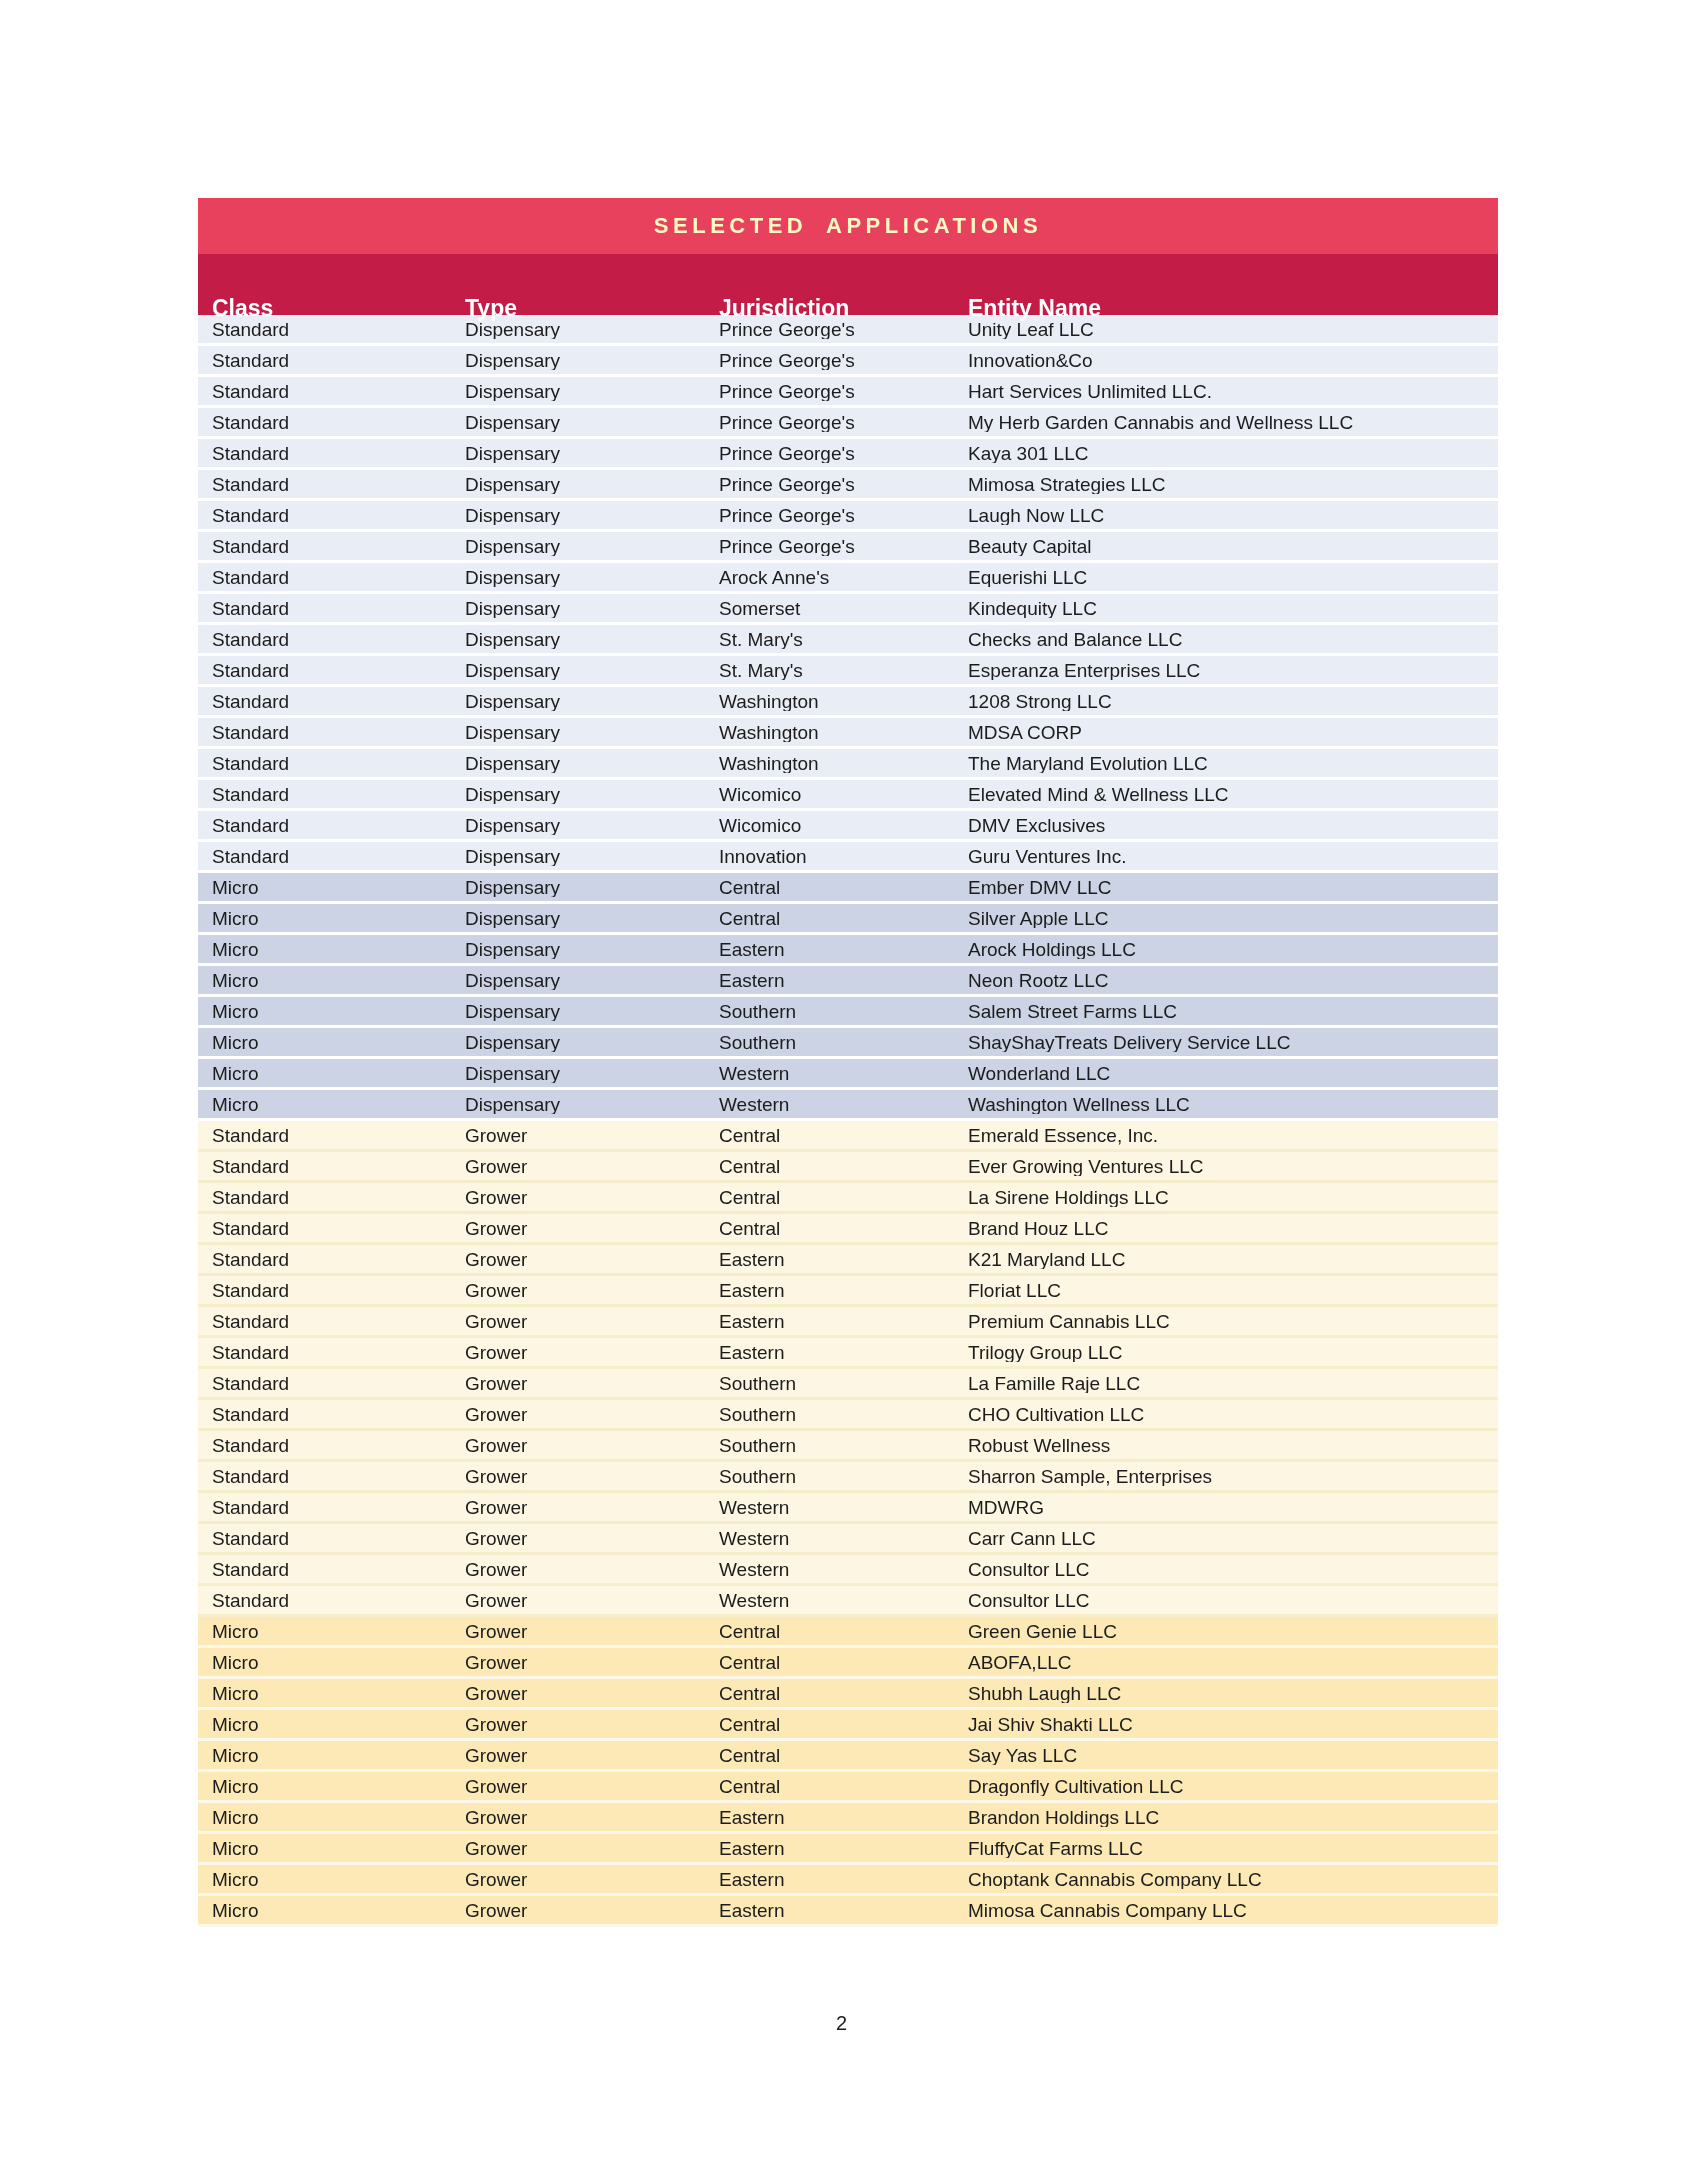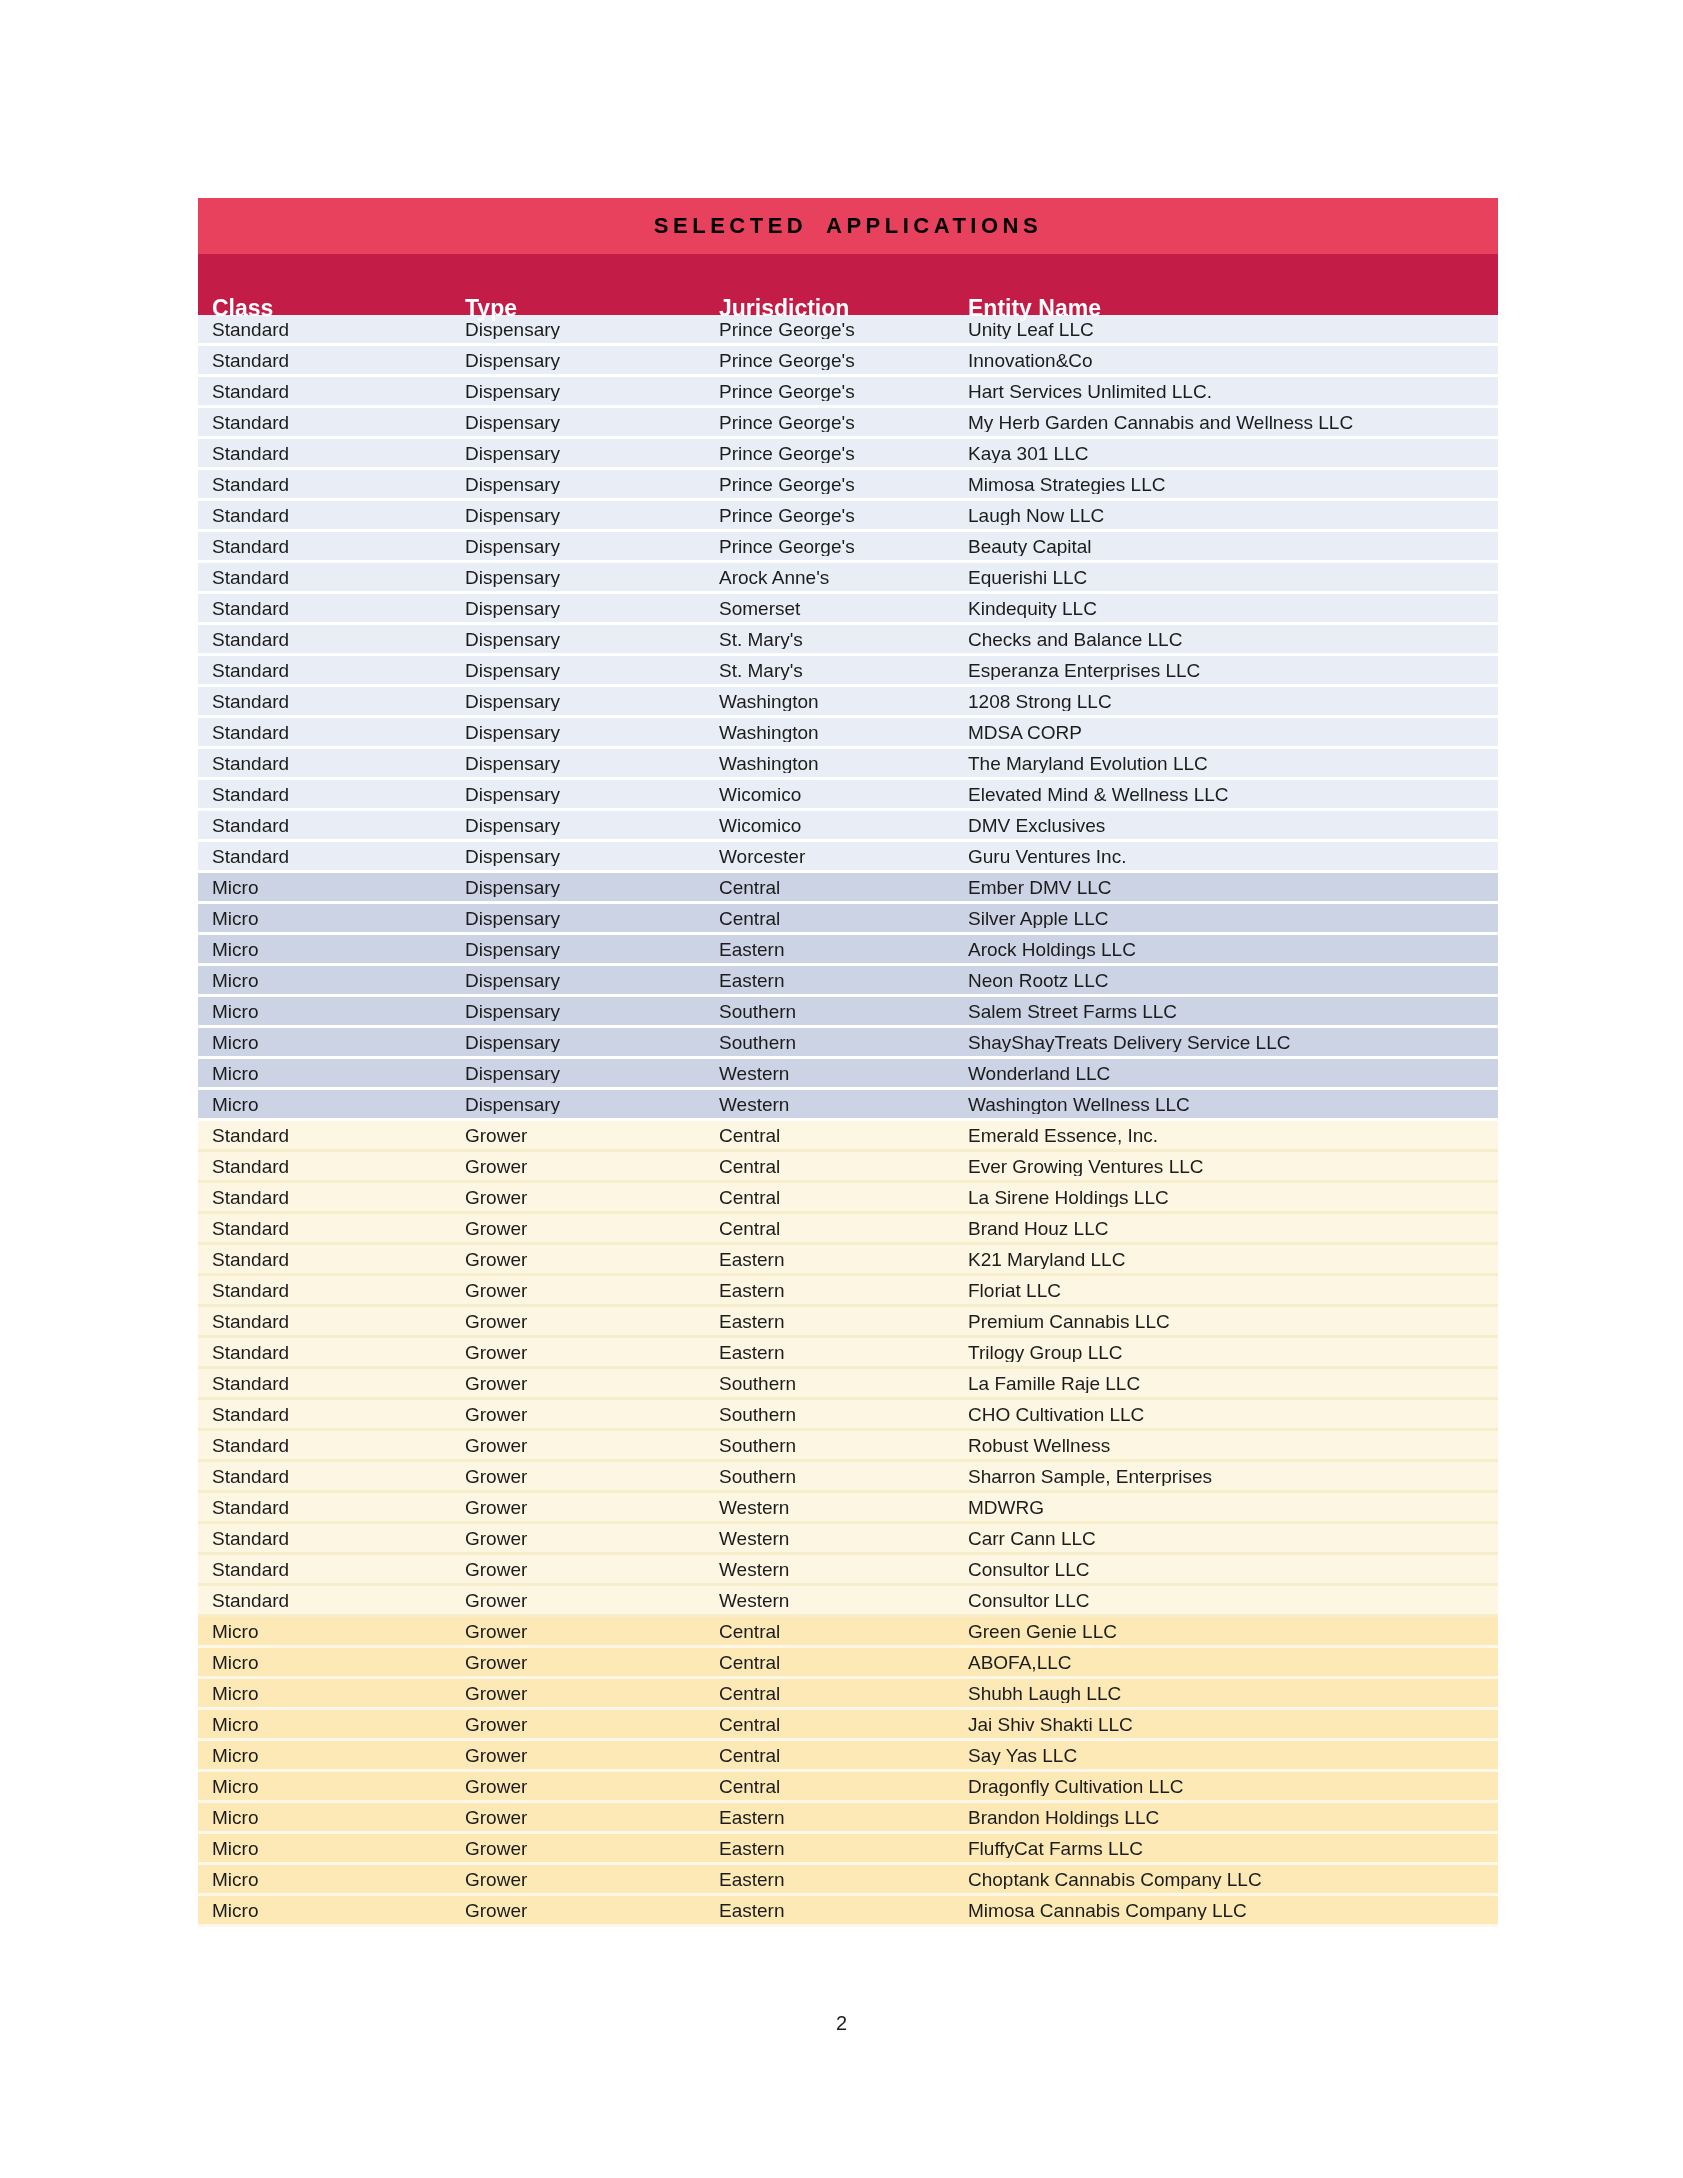--- a/index.html
+++ b/index.html
@@ -18,21 +18,21 @@
   .apps-table {
     position: absolute;
     left: 198px;
     top: 198px;
     width: 1300px;
   }
   .title-band {
     height: 56px;
     line-height: 56px;
     text-align: center;
-    color: #000000;
+    color: #fef9c3;
     font-size: 22px;
     font-weight: bold;
     letter-spacing: 4.5px;
     word-spacing: 9px;
   }
   .header-row {
     height: 61px;
     display: flex;
     align-items: center;
     color: #ffffff;
@@ -189,21 +189,21 @@
         </div>
         <div class="trow" style="background: rgb(233, 237, 246); border-bottom-color: rgb(255, 255, 255);">
           <div class="tcell c1">Standard</div>
           <div class="tcell c2">Dispensary</div>
           <div class="tcell c3">Wicomico</div>
           <div class="tcell c4">DMV Exclusives</div>
         </div>
         <div class="trow" style="background: rgb(233, 237, 246); border-bottom-color: rgb(255, 255, 255);">
           <div class="tcell c1">Standard</div>
           <div class="tcell c2">Dispensary</div>
-          <div class="tcell c3">Worcester</div>
+          <div class="tcell c3">Innovation</div>
           <div class="tcell c4">Guru Ventures Inc.</div>
         </div>
         <div class="trow" style="background: rgb(203, 211, 229); border-bottom-color: rgb(255, 255, 255);">
           <div class="tcell c1">Micro</div>
           <div class="tcell c2">Dispensary</div>
           <div class="tcell c3">Central</div>
           <div class="tcell c4">Ember DMV LLC</div>
         </div>
         <div class="trow" style="background: rgb(203, 211, 229); border-bottom-color: rgb(255, 255, 255);">
           <div class="tcell c1">Micro</div>

